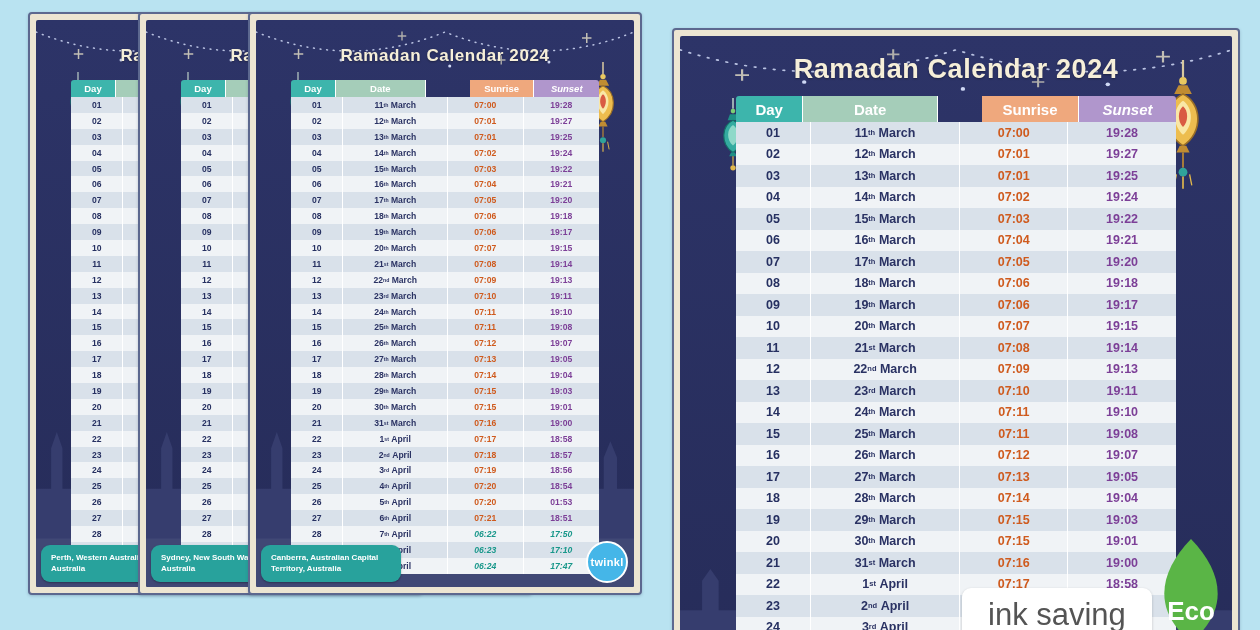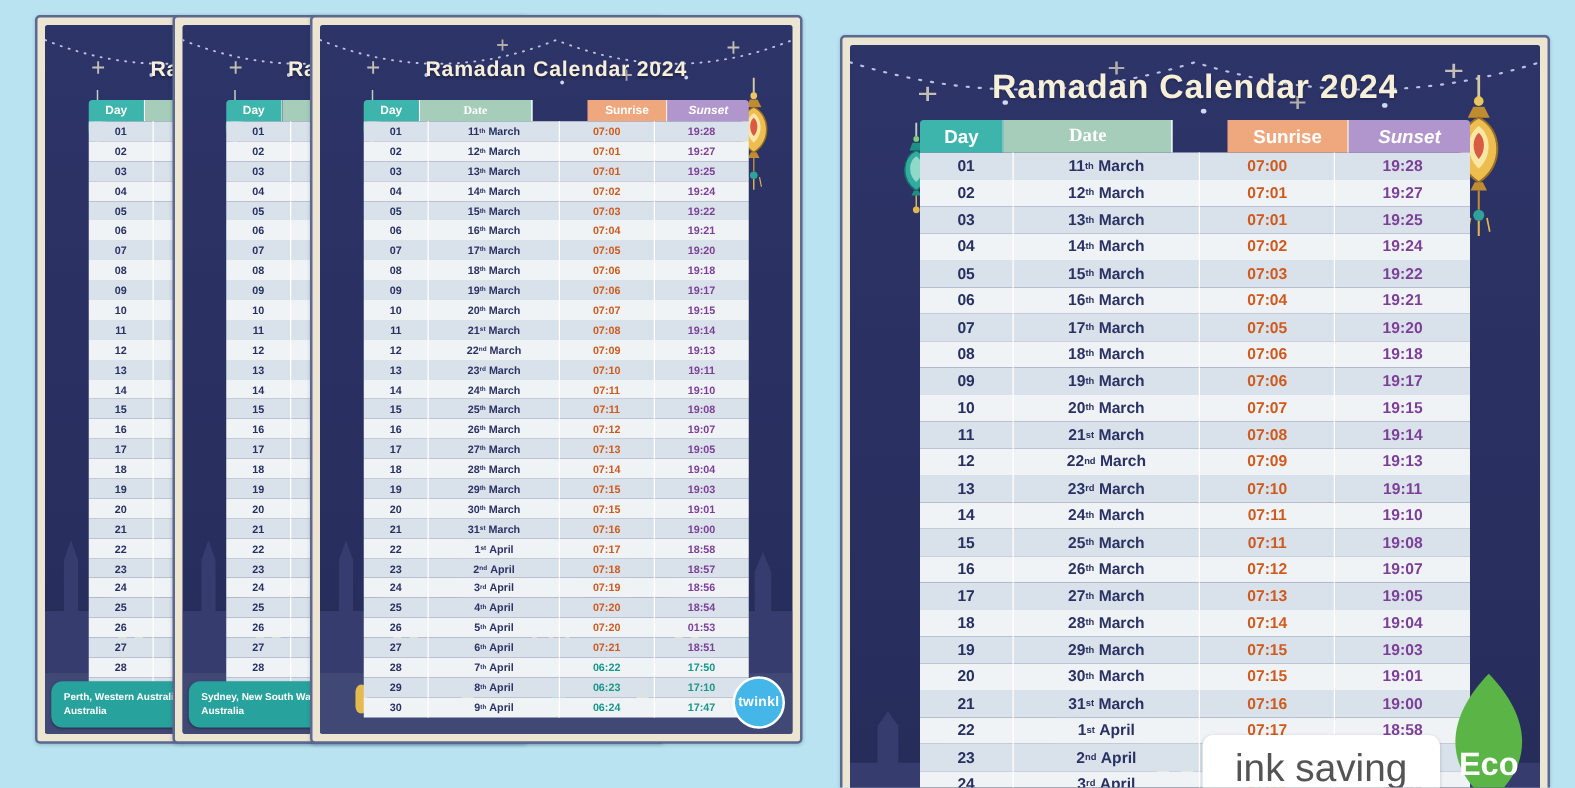--- a/index.html
+++ b/index.html
@@ -38,37 +38,37 @@
   .thead { display:flex; }
   .cell { display:flex; align-items:center; justify-content:center; border-right:1px solid #ffffff; overflow:hidden; white-space:nowrap; }
   .cell:last-child { border-right:none; }
   .c-day { width:17%; }
   .c-date { width:34%; }
   .c-sunrise { width:24.5%; }
   .c-sunset { width:24.5%; }
 
   .th { color:#ffffff; font-weight:bold; }
   .th-day { background:#3db5ac; border-radius:3px 0 0 0; }
-  .th-date { background:#a5cdb9;font-family:Liberation Serif, serif; }
+  .th-date { background:#a5cdb9; }
   .th-sunrise { background:#efa87d;margin-left:44px; }
   .th-sunset { background:#b096cc; border-radius:0 3px 0 0;font-style:italic; }
   .small .thead .cell { height:17px; font-size:9.5px; }
   .large .thead .cell { height:26px; font-size:15px; }
 
   .trow { display:flex; background:#d9e1ea; }
   .trow.alt { background:#f0f3f6; }
   .small .trow { height:15.9px; font-size:8.6px; }
   .large .trow { height:21.5px; font-size:12.5px; }
 
   .day-num { color:#263061; font-weight:bold; }
   .date-text { color:#2a3263; font-weight:bold; }
   .date-text sup { font-size:.6em; line-height:0; }
   .sunrise-time { color:#cf5a1d; font-weight:bold; }
   .sunset-time { color:#7c3f97; font-weight:bold; }
-  .dst { color:#18978a !important; }
+  .dst { color:#18978a !important;font-style:italic; }
 
   .ribbon { position:absolute; left:5px; bottom:5px; z-index:6; background:#28a29c; color:#fff; font-size:8px; font-weight:bold; padding:7px 10px; border-radius:9px; width:140px; line-height:1.45; box-shadow:0 1px 2px rgba(0,0,0,.3); }
   .twinkl { position:absolute; right:6px; bottom:4px; z-index:7; width:42px; height:42px; border-radius:50%; background:#45b6e8; border:2px solid #fff; color:#fff; display:flex; align-items:center; justify-content:center; font-weight:bold; font-size:11px; letter-spacing:.3px; }
 
   .ink-badge { position:absolute; left:962px; top:538px; z-index:10; display:flex; align-items:flex-end; }
   .ink-pill { background:#ffffff; border-radius:9px; padding:9px 26px 11px 26px; font-size:31px; color:#545454; box-shadow:0 1px 3px rgba(0,0,0,.2); }
   .eco-leaf { width:86px; height:106px; margin-left:-4px; }
 </style>
 </head>
 <body>
@@ -744,20 +744,21 @@
             <div class="cell c-sunset sunset-time dst">17:10</div>
           </div>
           <div class="trow alt">
             <div class="cell c-day day-num">30</div>
             <div class="cell c-date date-text">9<sup>th</sup>&nbsp;April</div>
             <div class="cell c-sunrise sunrise-time dst">06:24</div>
             <div class="cell c-sunset sunset-time dst">17:47</div>
           </div>
         </div>
     </div>
+    <div class="ribbon">Canberra, Australian Capital Territory, Australia</div>
     <div class="twinkl">twinkl</div>
   </div>
 </div>
 
 <div class="page large">
   <div class="inner">
     <svg class="topdeco" viewBox="0 0 400 80" preserveAspectRatio="none">
         <use href="#g-swag"></use>
       </svg>
     <svg class="lantern pos-l" viewBox="0 0 60 95">

